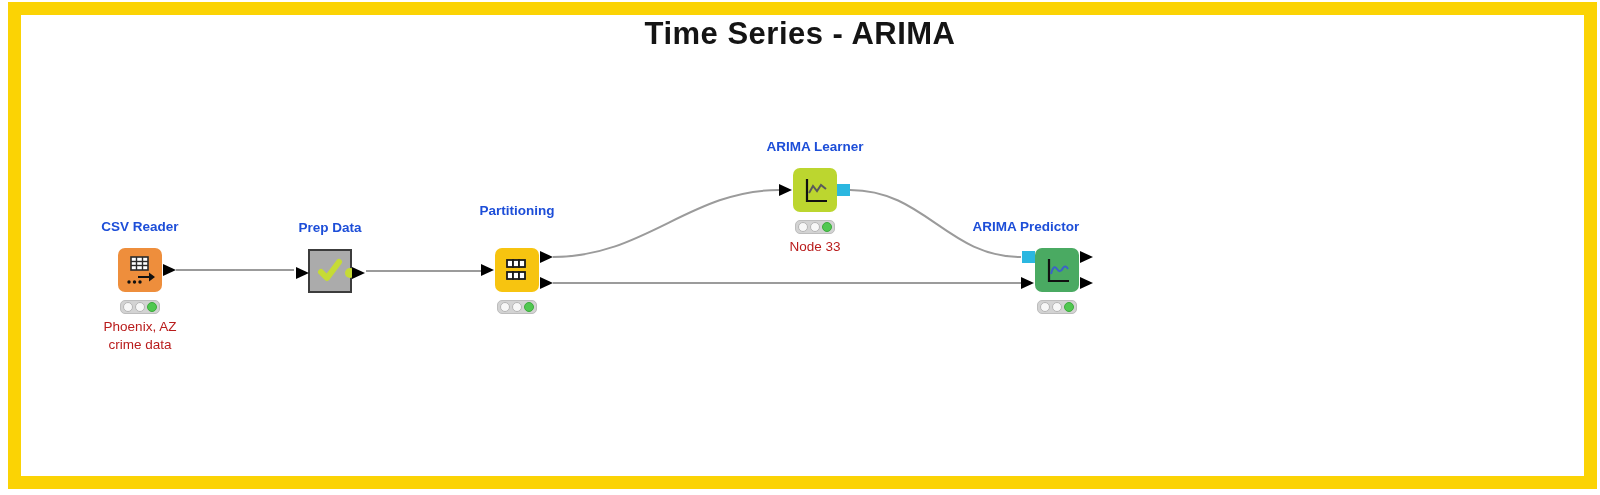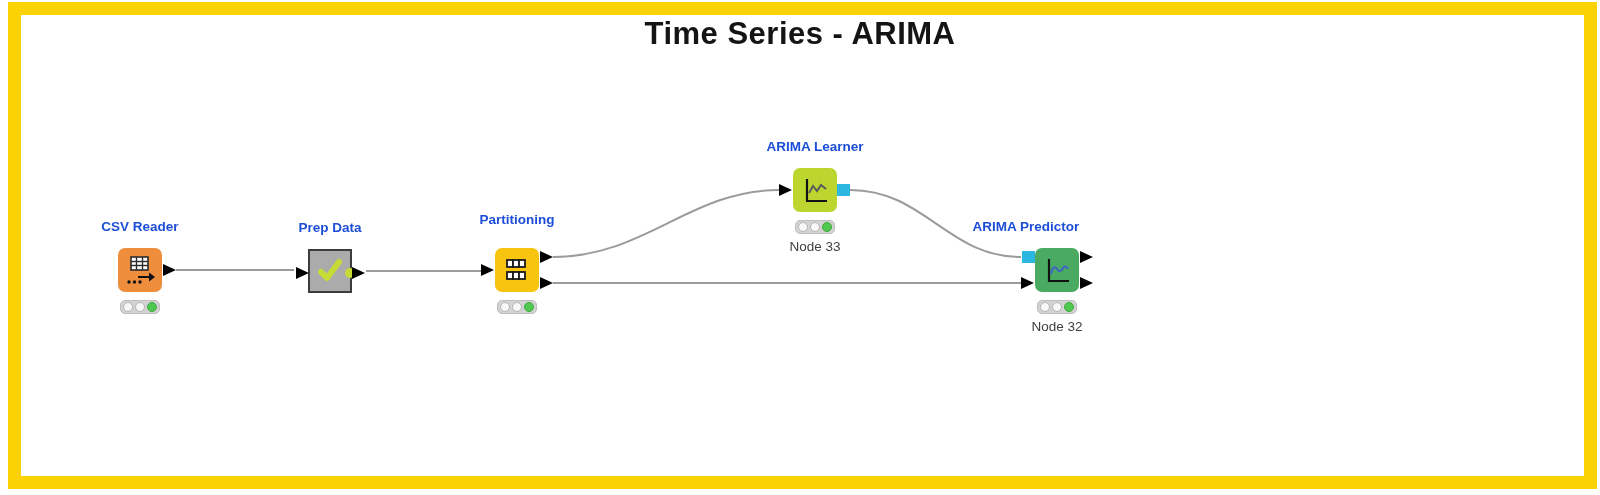--- a/index.html
+++ b/index.html
@@ -21,21 +21,21 @@
   .node-icon{
     position:absolute;width:44px;height:44px;border-radius:7px;box-sizing:border-box;
     display:flex;align-items:center;justify-content:center;
   }
   .node-label{
     position:absolute;width:180px;text-align:center;
     font-size:13.5px;font-weight:700;color:#1d4ed8;white-space:nowrap;
   }
   .node-caption{
     position:absolute;width:180px;text-align:center;
-    font-size:13.5px;font-weight:400;color:#404040;line-height:18px;
+    font-size:13.5px;font-weight:400;color:#b91c1c;line-height:18px;
   }
   .traffic-light{
     position:absolute;width:40px;height:14px;background:#D3D3D3;border:1px solid #BDBDBD;
     border-radius:5px;box-sizing:border-box;display:flex;align-items:center;
     justify-content:space-between;padding:0 2px;
   }
   .tl-dot{width:10px;height:10px;border-radius:50%;box-sizing:border-box;}
   .tl-off{background:#F7F7F7;border:1px solid #B5B5B5;}
   .tl-green{background:#50C850;border:1px solid #3CAA3C;}
 
@@ -89,32 +89,36 @@
       <circle cx="12.5" cy="30" r="1.7" fill="#111111"></circle>
       <circle cx="18" cy="30" r="1.7" fill="#111111"></circle>
     </svg>
     <div class="tri-out port-mid"></div>
   </div>
   <div class="traffic-light" style="left:120px;top:300px;">
     <div class="tl-dot tl-off"></div>
     <div class="tl-dot tl-off"></div>
     <div class="tl-dot tl-green"></div>
   </div>
+  <div class="node-caption" style="left:50px;top:318px;">
+    <span>Phoenix, AZ</span><br>
+    <span>crime data</span>
+  </div>
 
   <div class="node-label" style="left:240px;top:220px;">Prep Data</div>
   <div class="node-icon" style="left:308px;top:249px;background:#ABABAB;border:2px solid #3C3C3C;border-radius:0;">
     <svg width="34" height="34" viewBox="0 0 34 34">
       <path d="M8,18 L14,24 L26,8" fill="none" stroke="#C6DB35" stroke-width="6" stroke-linecap="round" stroke-linejoin="round"></path>
     </svg>
     <div class="tri-in port-mid"></div>
     <div class="prep-dot"></div>
     <div class="tri-out port-mid" style="right:-15px;"></div>
   </div>
 
-  <div class="node-label" style="left:427px;top:212px;">Partitioning</div>
+  <div class="node-label" style="left:427px;top:203px;">Partitioning</div>
   <div class="node-icon" style="left:495px;top:248px;background:#F7C410;">
     <svg width="34" height="34" viewBox="0 0 34 34">
       <g stroke="#1a1a1a" stroke-width="1.8" fill="#ffffff">
         <rect x="7" y="7" width="6" height="7"></rect>
           <rect x="13" y="7" width="6" height="7"></rect>
           <rect x="19" y="7" width="6" height="7"></rect>
         <rect x="7" y="19" width="6" height="7"></rect>
           <rect x="13" y="19" width="6" height="7"></rect>
           <rect x="19" y="19" width="6" height="7"></rect>
       </g>
@@ -154,15 +158,14 @@
     <div class="model-port model-in port-top"></div>
     <div class="tri-in port-bottom"></div>
     <div class="tri-out port-top"></div>
     <div class="tri-out port-bottom"></div>
   </div>
   <div class="traffic-light" style="left:1037px;top:300px;">
     <div class="tl-dot tl-off"></div>
     <div class="tl-dot tl-off"></div>
     <div class="tl-dot tl-green"></div>
   </div>
-  <div class="node-caption" style="left:967px;top:318px;">Node 32</div>
 
 </div>
 
 </body></html>

